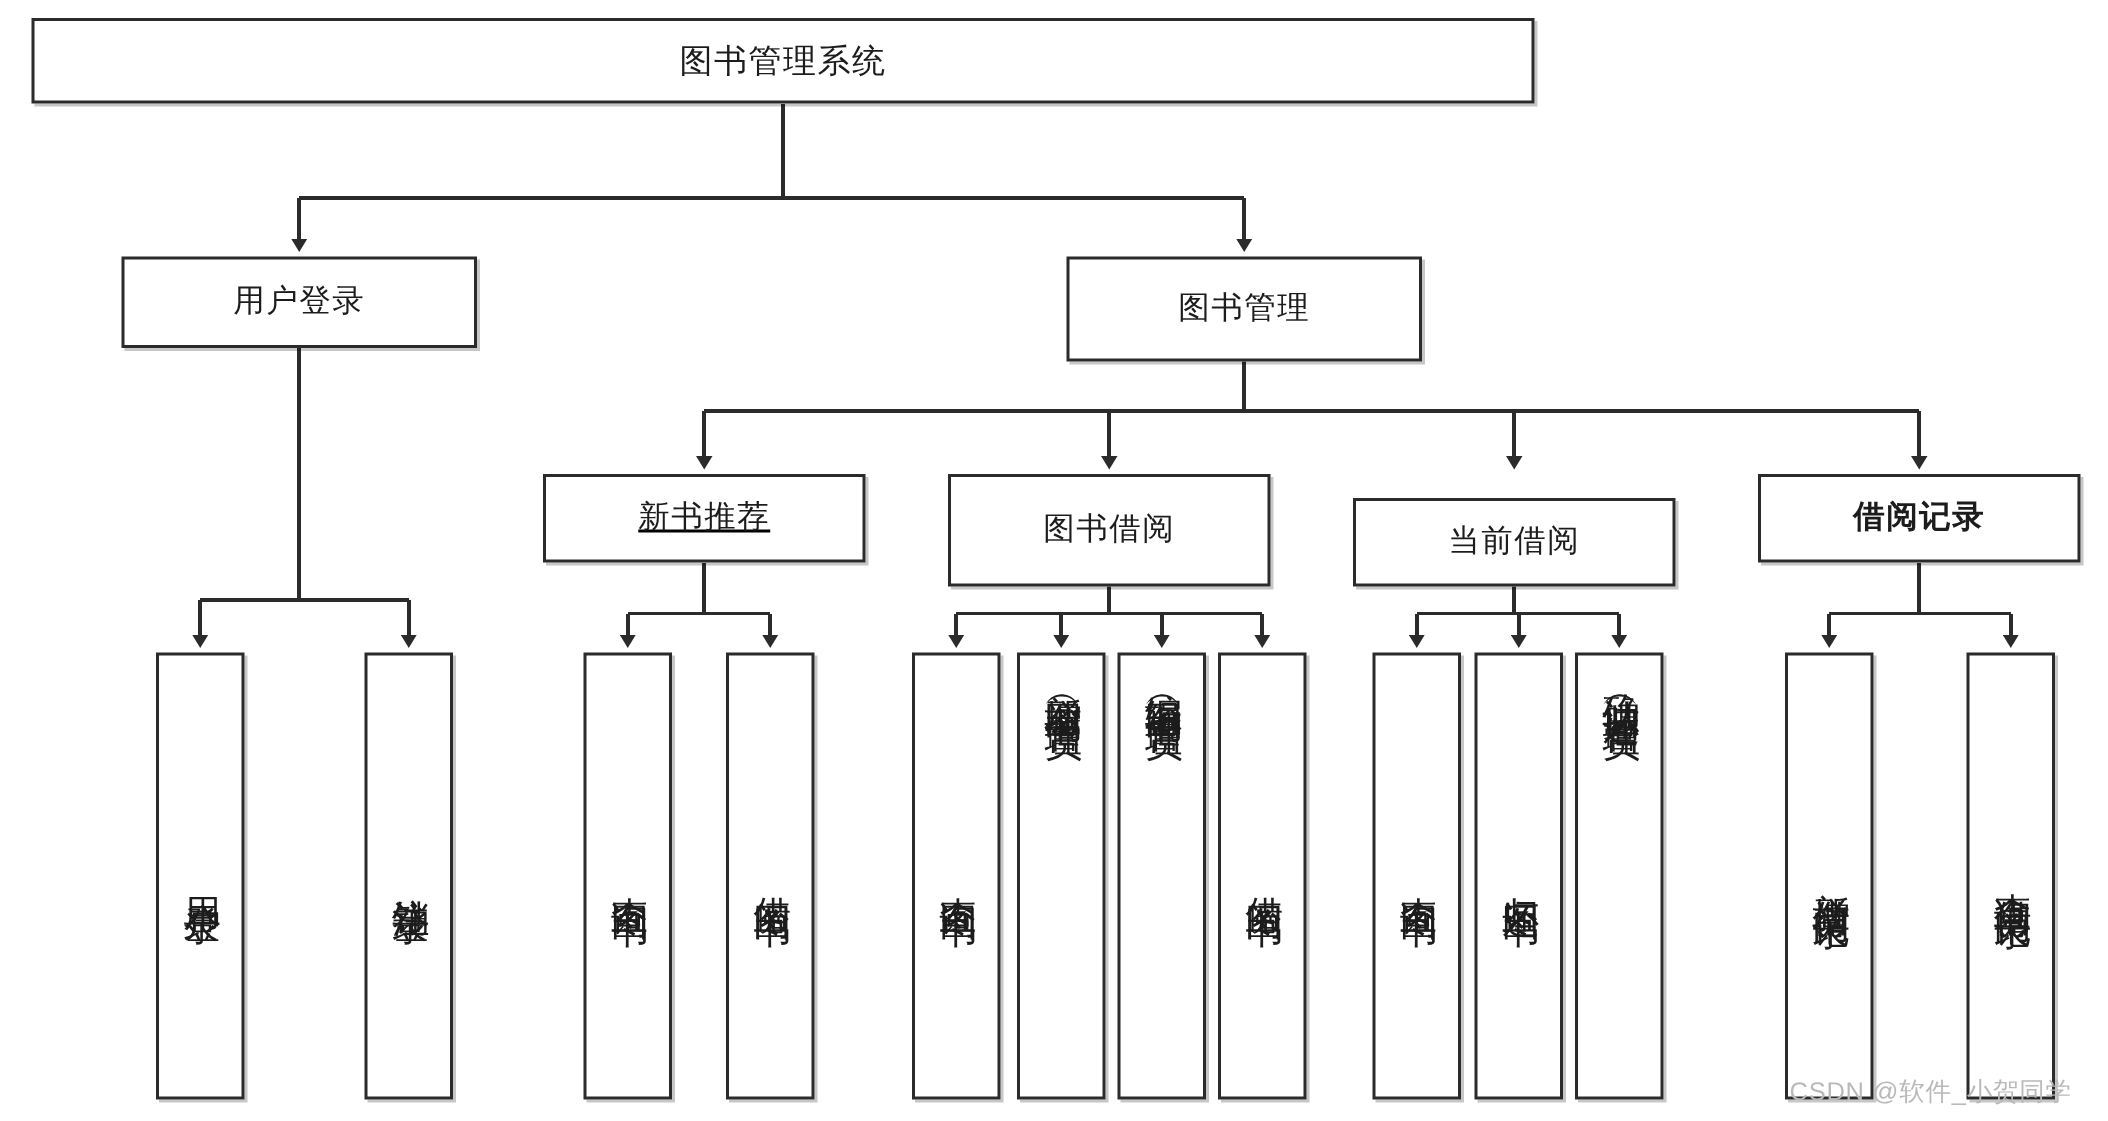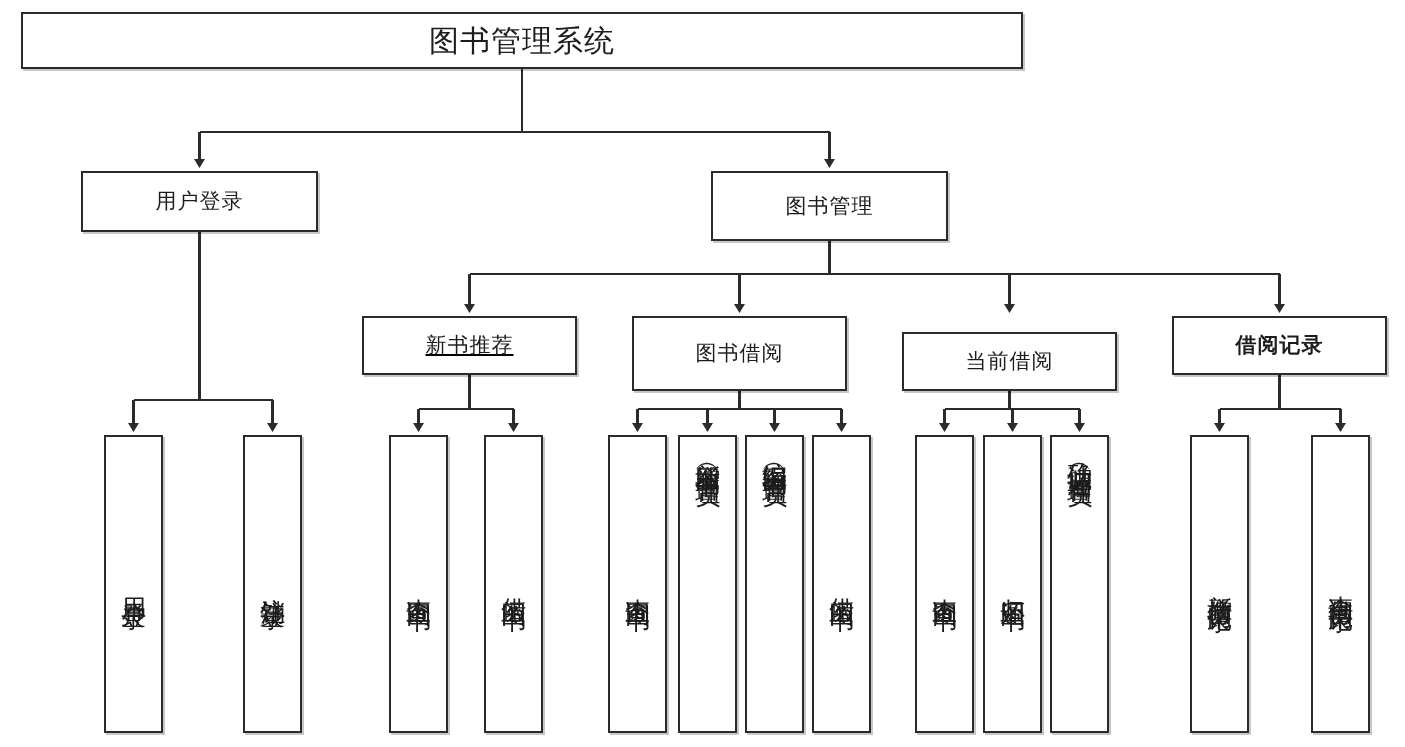--- a/index.html
+++ b/index.html
@@ -36,21 +36,21 @@
     color: #1c1c1c;
     line-height: 1.18;
     white-space: nowrap;
     text-align: center;
   }
   
   .node.horiz .node-label {
     font-size: 21px;
     letter-spacing: 1px;
   }
-  .node.root .node-label { font-size: 30px; }
+  .node.root .node-label { font-size: 22px; }
   
   .node.vert {
     align-items: flex-start;
     justify-content: center;
     padding-top: 6px;
   }
   .node.vert .node-label {
     writing-mode: vertical-rl;
     text-orientation: upright;
     font-size: 25px;
@@ -166,13 +166,14 @@
       <div class="node vert" style="left: 1050px; top: 435px; width: 59px; height: 298px;">
         <span class="node-label">确认归还（管理员）</span>
       </div>
       <div class="node vert centered" style="left: 1190px; top: 435px; width: 59px; height: 298px;">
         <span class="node-label">新增借阅记录</span>
       </div>
       <div class="node vert centered" style="left: 1311px; top: 435px; width: 59px; height: 298px;">
         <span class="node-label">查询借阅记录</span>
       </div>
     </div>
+  <div class="watermark" id="watermark" style="left: 1193px; top: 716px; color: rgb(185, 185, 185);">CSDN @软件_小贺同学</div>
 </div>
 
 </body></html>

